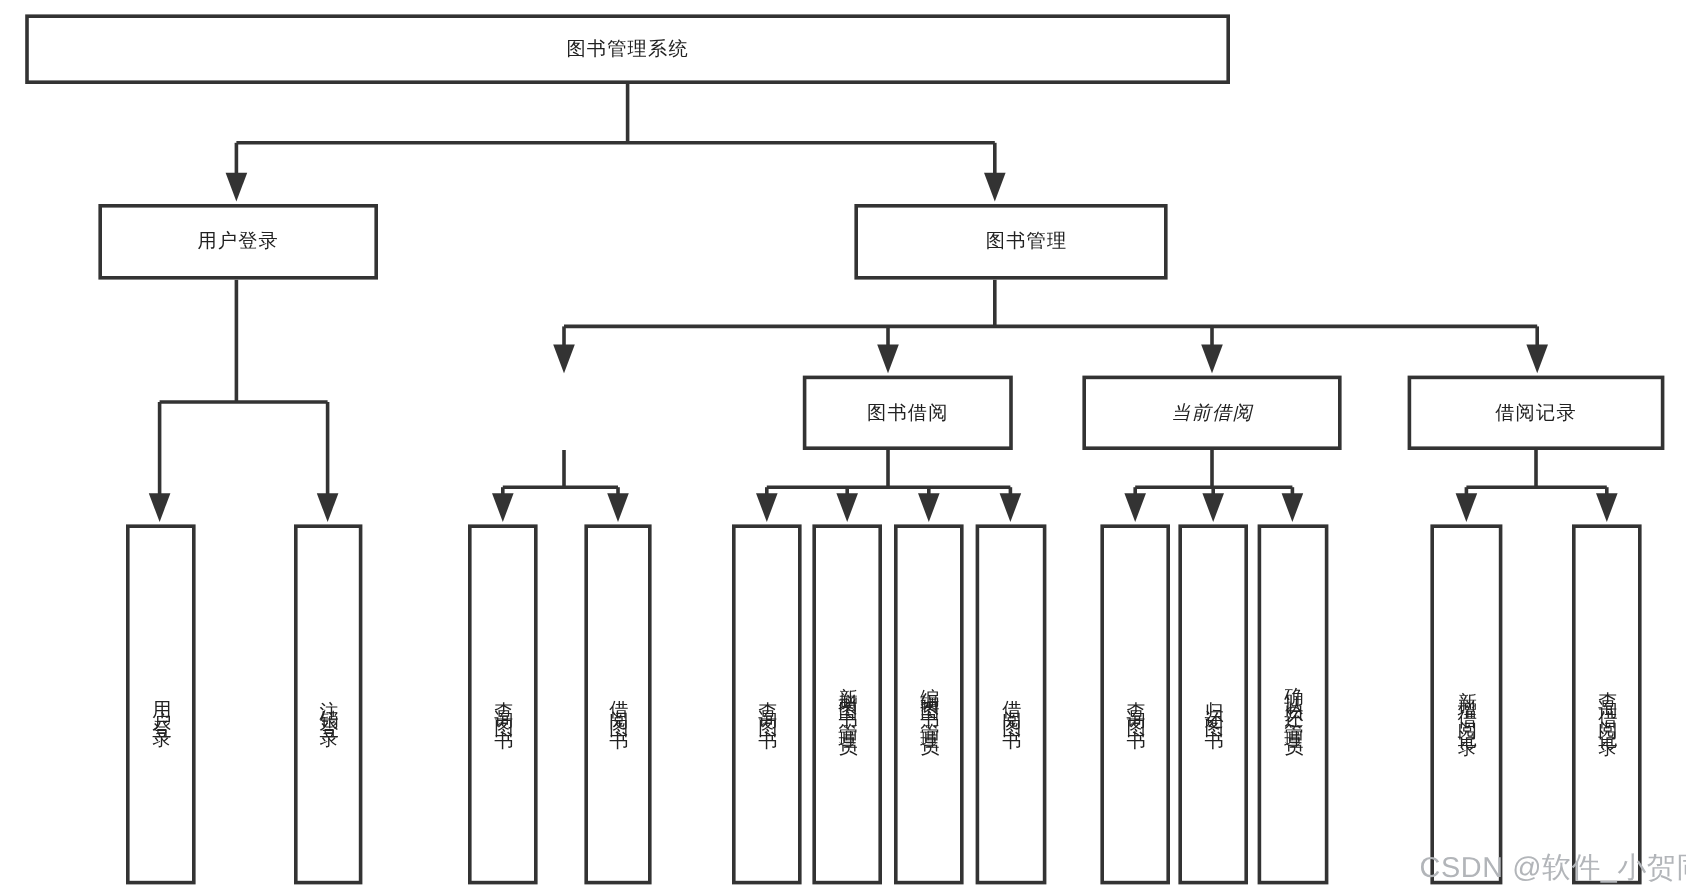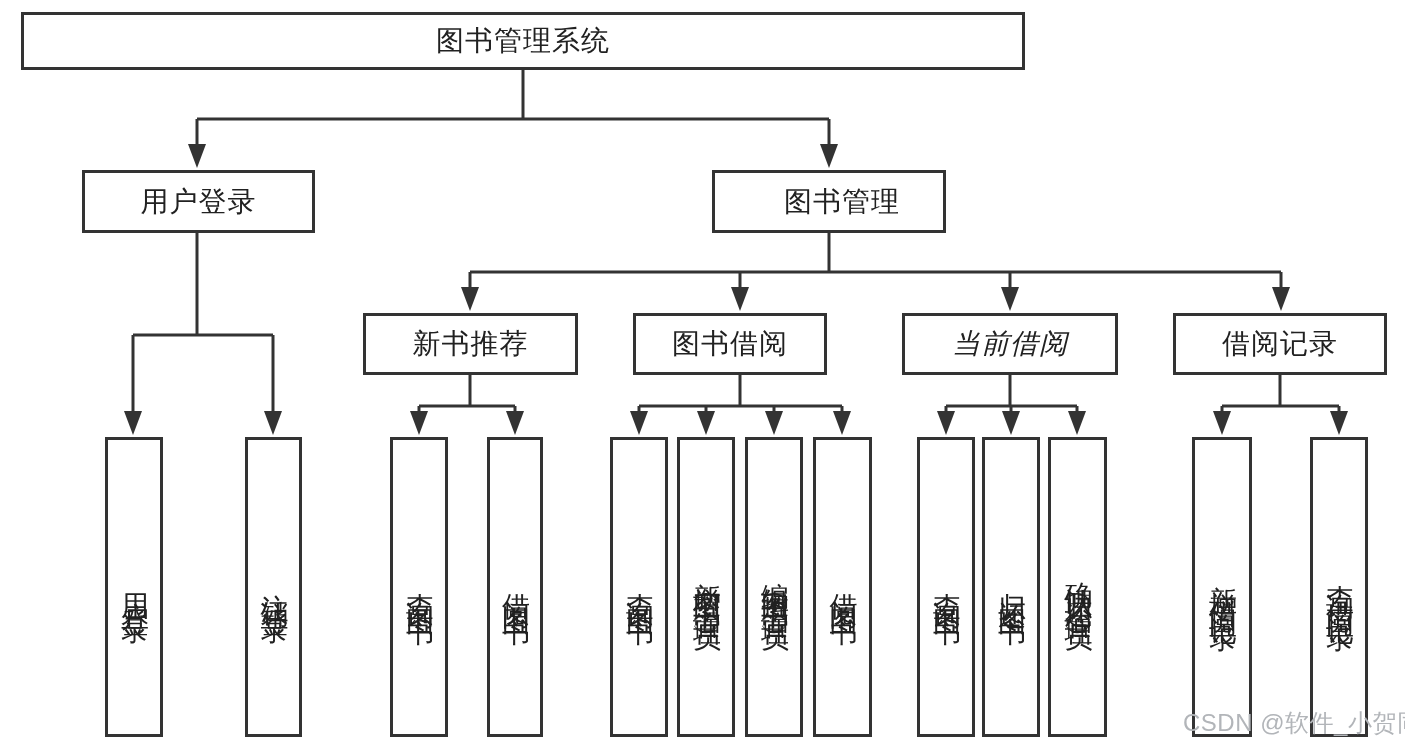--- a/index.html
+++ b/index.html
@@ -25,21 +25,21 @@
   }
   .node {
     position: absolute;
     box-sizing: border-box;
     background: #ffffff;
     border: 3px solid #333333;
     display: flex;
     align-items: center;
     justify-content: center;
     color: #212121;
-    font-size: 28px;
+    font-size: 16px;
     letter-spacing: 1px;
     z-index: 2;
   }
   .node .vtext {
     writing-mode: vertical-rl;
     text-orientation: mixed;
     letter-spacing: 8px;
     line-height: 1.1;
     white-space: nowrap;
   }
@@ -135,28 +135,25 @@
     </g>
   </svg>
 
   <div class="node" style="left:21px; top:12px; width:1004px; height:58px;">
     <span>图书管理系统</span>
   </div>
 
   <div class="node" style="left:82px; top:170px; width:233px; height:63px;">
     <span>用户登录</span>
   </div>
-  <div class="node" style="left:712px; top:170px; width:234px; height:63px;padding-left:26px;">
+  <div class="node" style="left:712px; top:170px; width:261px; height:63px;padding-left:26px;">
     <span>图书管理</span>
   </div>
 
-  <div class="node" style="left:363px; top:313px; width:215px; height:62px;">
-    <span>新书推荐</span>
-  </div>
-  <div class="node" style="left:633px; top:313px; width:194px; height:62px;">
+  <div class="node" style="left:669px; top:313px; width:175px; height:62px;">
     <span>图书借阅</span>
   </div>
   <div class="node" style="left:902px; top:313px; width:216px; height:62px;font-style:italic;">
     <span>当前借阅</span>
   </div>
   <div class="node" style="left:1173px; top:313px; width:214px; height:62px;">
     <span>借阅记录</span>
   </div>
 
   <div class="node" style="left:105px; top:437px; width:58px; height:300px;">

